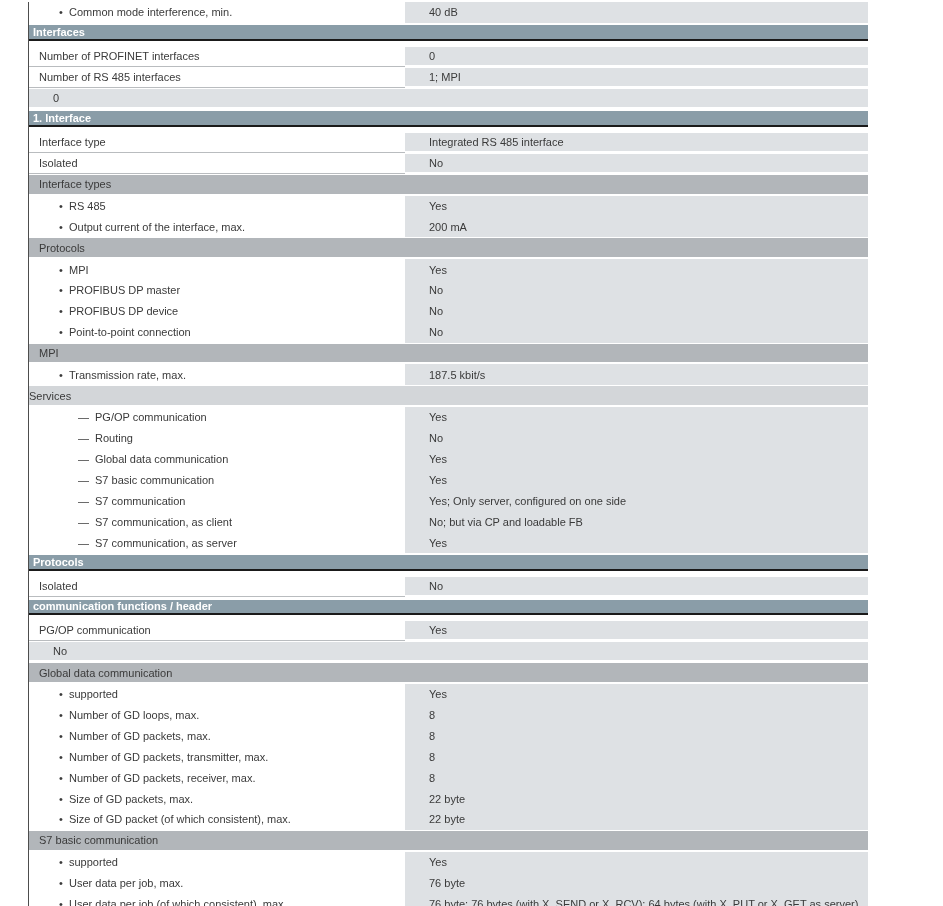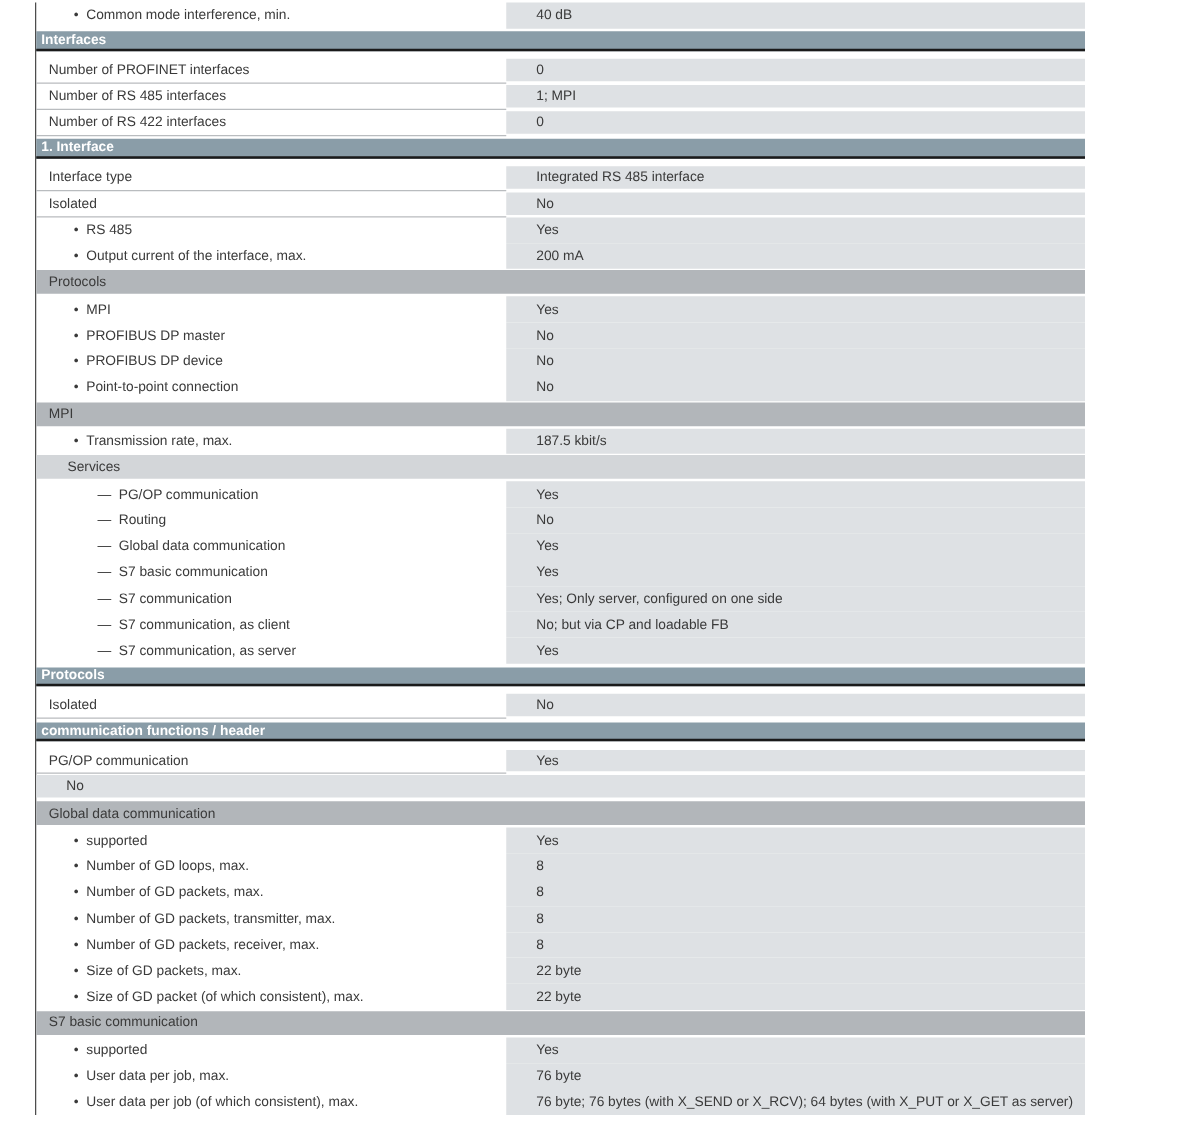--- a/index.html
+++ b/index.html
@@ -30,21 +30,21 @@
   .band{box-sizing:border-box;display:flex;align-items:center;overflow:hidden;white-space:nowrap;}
   .trow.section .band{
     margin-top:2.5px;height:15.5px;background:var(--secbg,#8a9da8);
     color:var(--sectext,#ffffff);font-weight:bold;padding-left:4px;
     border-bottom:2px solid var(--underline,#1a1a1a);
   }
   .trow.subheader .band{
     margin:1px 0;height:18.85px;background:var(--subbg,#b2b6ba);padding-left:10px;
   }
   .trow.subheader2 .band{
-    margin:1px 0;height:18.85px;background:var(--sub2bg,#d3d6d9);padding-left:25px;
+    margin:1px 0;height:18.85px;background:var(--sub2bg,#d3d6d9);
   }
 </style>
 </head>
 <body style="--secbg: #8a9da8; --sectext: #ffffff; --subbg: #b2b6ba; --sub2bg: #d3d6d9; --valbg: #dee1e4; --divider: #b9bcbf; --underline: #1a1a1a; --tableborder: #4d4d4d; --text: #3a3a3a;">
 
 <div id="spec-table">
     <div class="trow bullet">
       <div class="cell label">
         <span class="marker">•</span>
         <span>Common mode interference, min.</span>
@@ -68,23 +68,20 @@
     </div>
     <div class="trow row">
       <div class="cell label">
         <span>Number of RS 485 interfaces</span>
       </div>
       <div class="cell value">
         <span>1; MPI</span>
       </div>
     </div>
     <div class="trow row">
-      <div class="cell label">
-        <span>Number of RS 422 interfaces</span>
-      </div>
       <div class="cell value">
         <span>0</span>
       </div>
     </div>
     <div class="trow section">
       <div class="band">
         <span>1. Interface</span>
       </div>
     </div>
     <div class="trow row">
@@ -94,20 +91,25 @@
       <div class="cell value">
         <span>Integrated RS 485 interface</span>
       </div>
     </div>
     <div class="trow row">
       <div class="cell label">
         <span>Isolated</span>
       </div>
       <div class="cell value">
         <span>No</span>
+      </div>
+    </div>
+    <div class="trow subheader">
+      <div class="band">
+        <span>Interface types</span>
       </div>
     </div>
     <div class="trow bullet">
       <div class="cell label">
         <span class="marker">•</span>
         <span>RS 485</span>
       </div>
       <div class="cell value">
         <span>Yes</span>
       </div>

